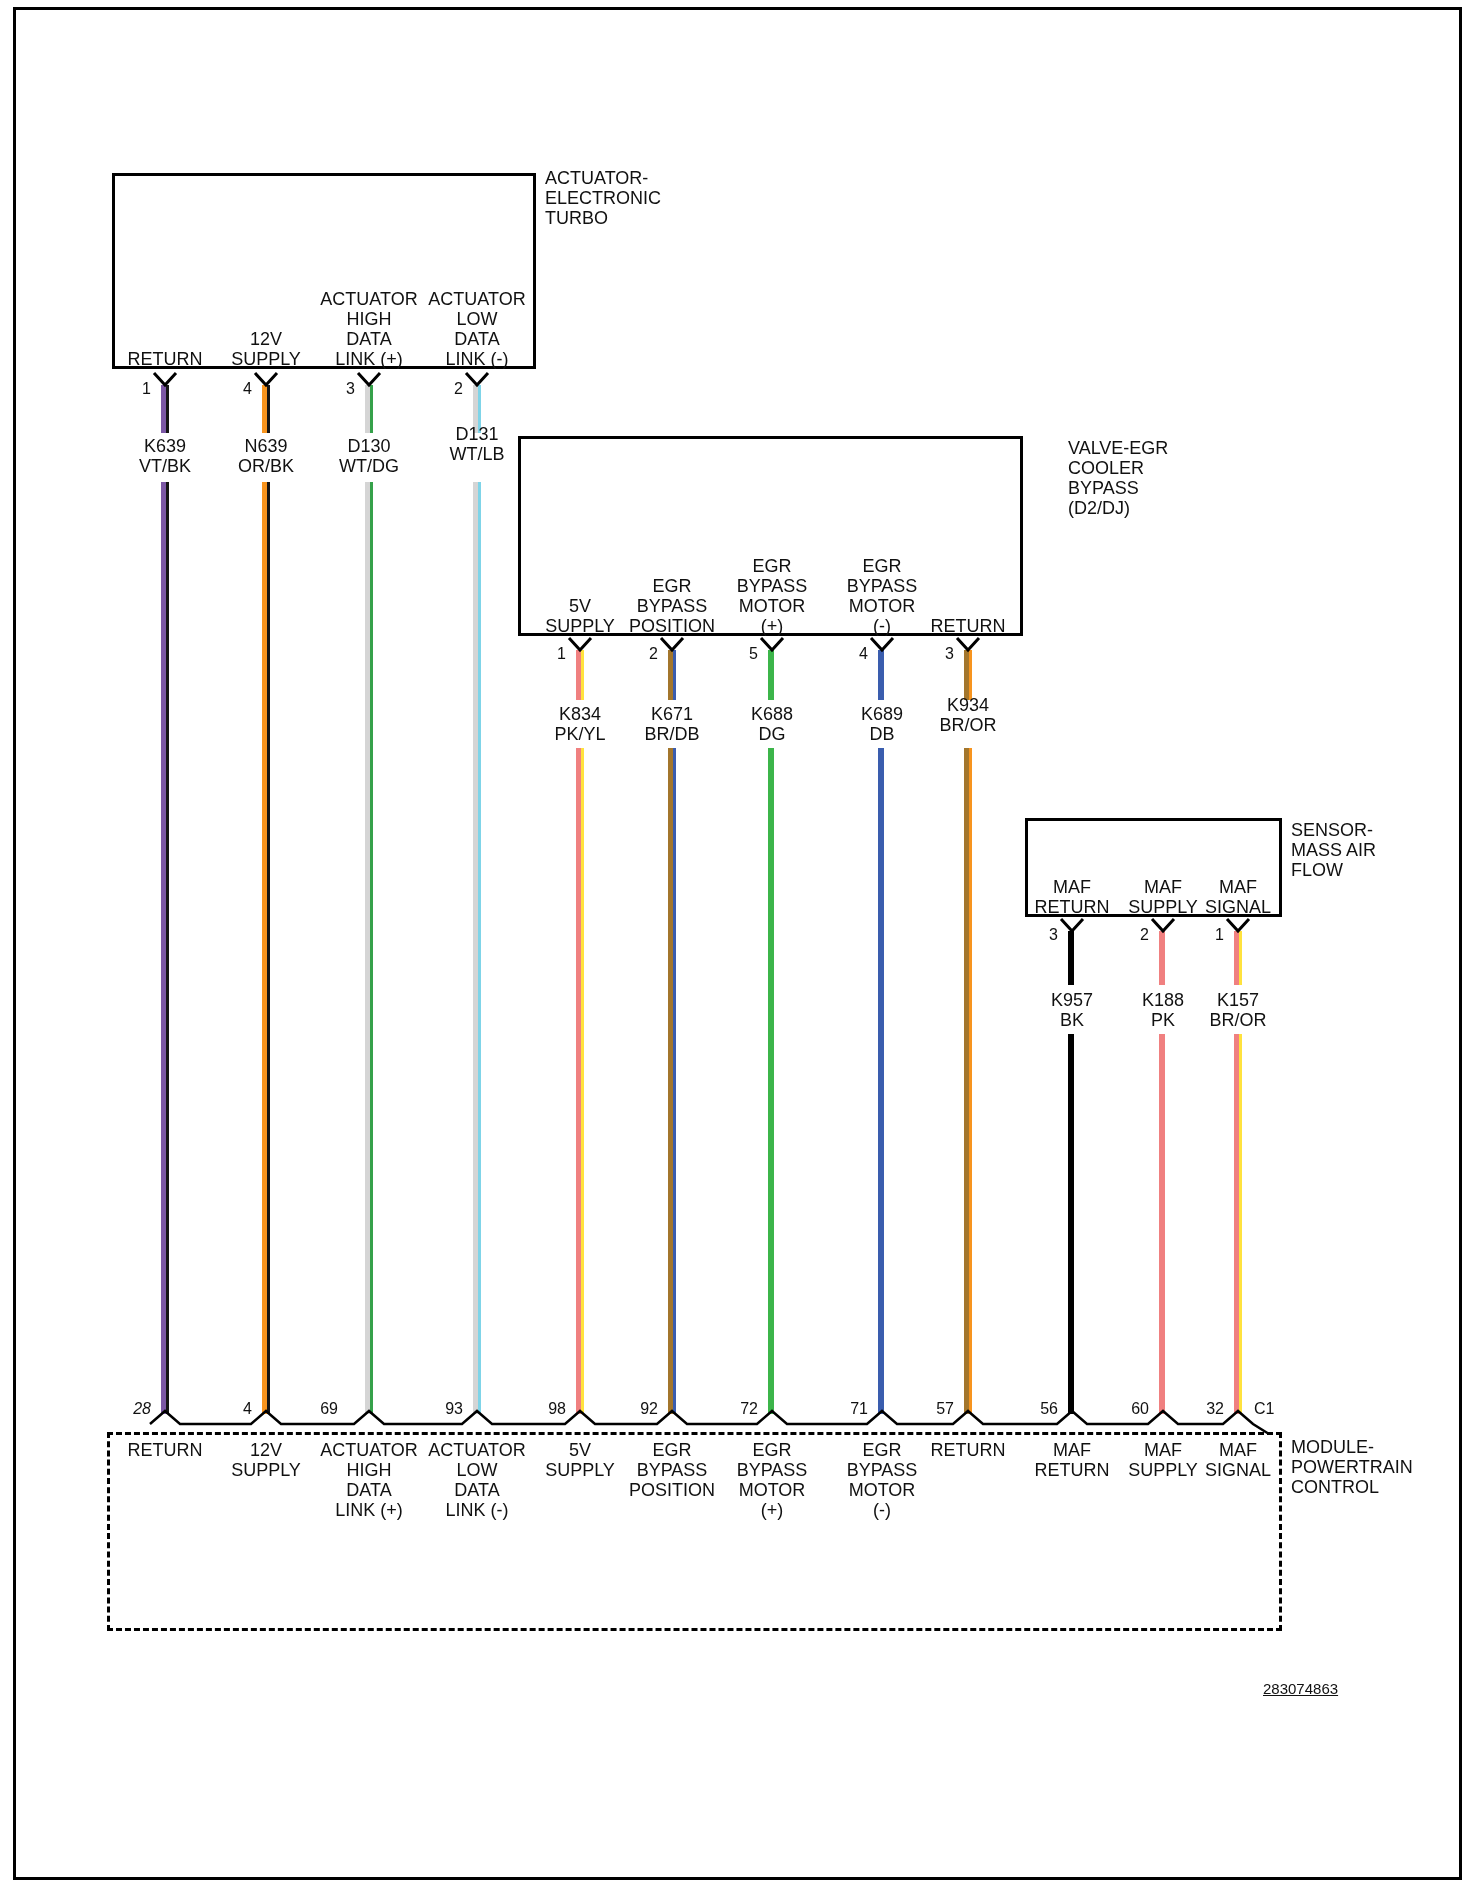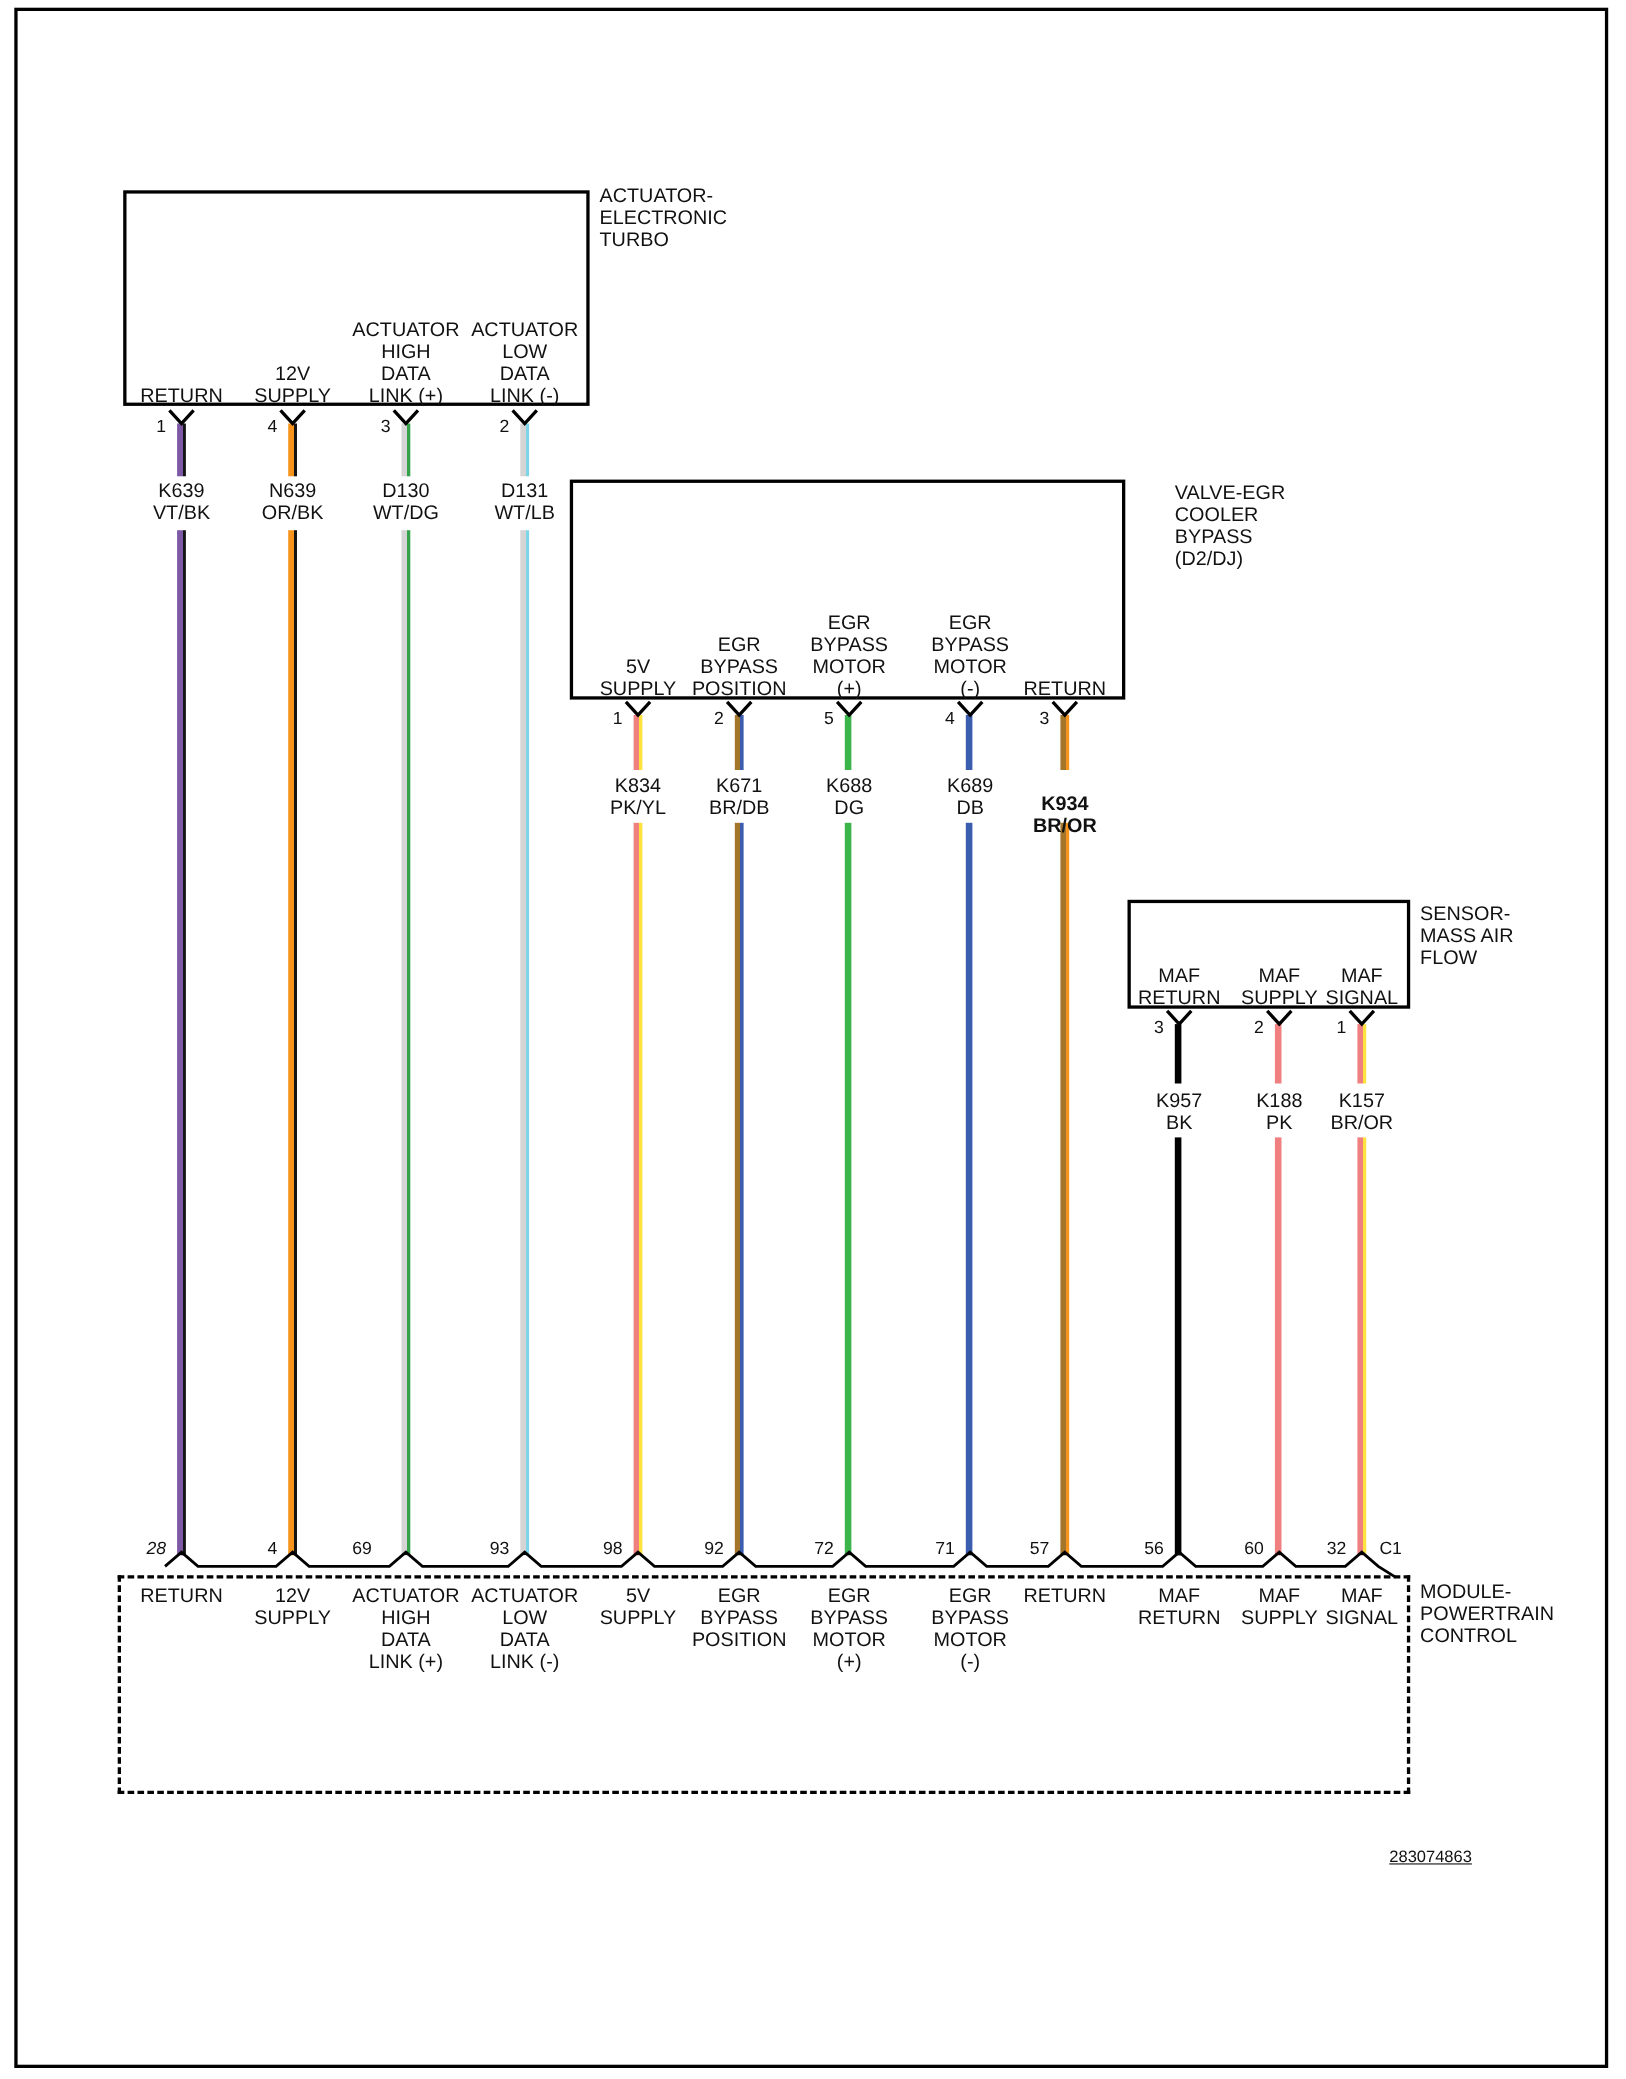--- a/index.html
+++ b/index.html
@@ -124,41 +124,41 @@
     <div>VT/BK</div>
   </div>
 <div class="wlbl" style="left:206px;top:436px;width:120px;">
     <div>N639</div>
     <div>OR/BK</div>
   </div>
 <div class="wlbl" style="left:309px;top:436px;width:120px;">
     <div>D130</div>
     <div>WT/DG</div>
   </div>
-<div class="wlbl" style="left:417px;top:436px;width:120px;">
+<div class="wlbl" style="left:417px;top:424px;width:120px;">
     <div>D131</div>
     <div>WT/LB</div>
   </div>
 <div class="wlbl" style="left:520px;top:704px;width:120px;">
     <div>K834</div>
     <div>PK/YL</div>
   </div>
 <div class="wlbl" style="left:612px;top:704px;width:120px;">
     <div>K671</div>
     <div>BR/DB</div>
   </div>
 <div class="wlbl" style="left:712px;top:704px;width:120px;">
     <div>K688</div>
     <div>DG</div>
   </div>
 <div class="wlbl" style="left:822px;top:704px;width:120px;">
     <div>K689</div>
     <div>DB</div>
   </div>
-<div class="wlbl" style="left:908px;top:720px;width:120px;font-weight:bold;">
+<div class="wlbl" style="left:908px;top:695px;width:120px;">
     <div>K934</div>
     <div>BR/OR</div>
   </div>
 <div class="wlbl" style="left:1012px;top:990px;width:120px;">
     <div>K957</div>
     <div>BK</div>
   </div>
 <div class="wlbl" style="left:1103px;top:990px;width:120px;">
     <div>K188</div>
     <div>PK</div>

